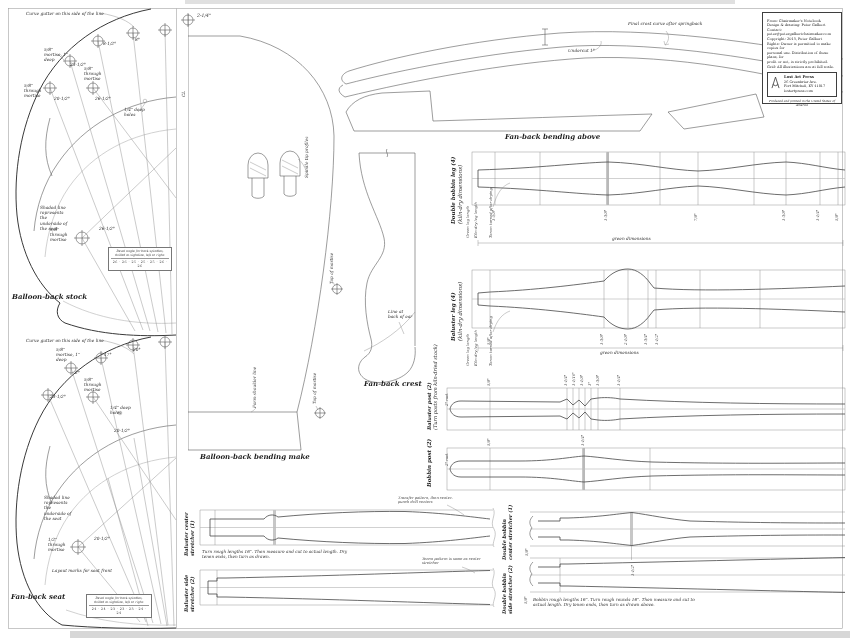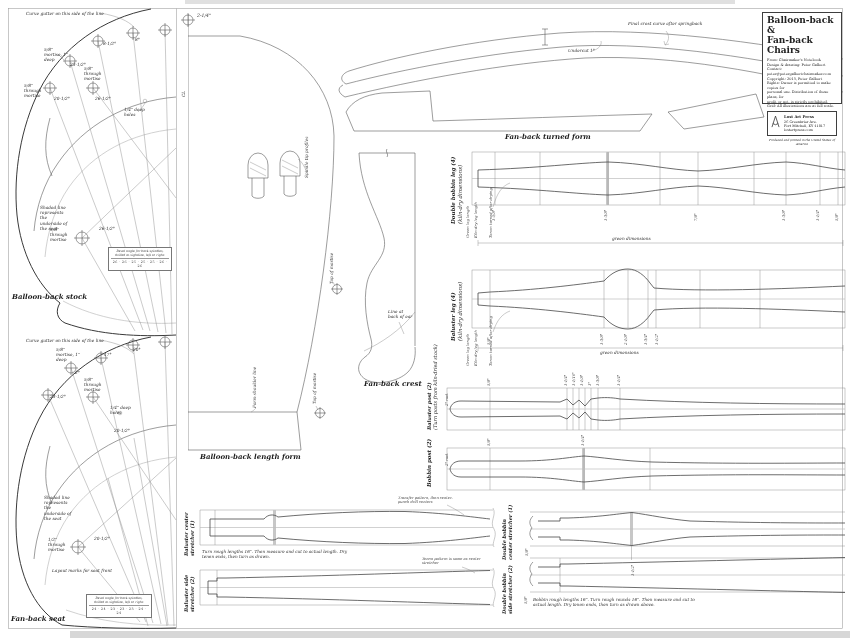--- a/index.html
+++ b/index.html
@@ -213,24 +213,20 @@
       <path class="t" d="M 530,558 H 845 M 530,592 H 845"></path>
       <line class="g" x1="530" y1="575" x2="845" y2="575"></line>
       <path class="m" d="M 533,562 C 529,566 529,570 532,574 C 529,578 529,582 533,586"></path>
       <path class="t" d="M 560,558 V 592"></path>
       <path class="p" d="M 538,567 L 560,567 L 560,564 L 568,564 C 660,562 780,559 845,557.5"></path>
       <path class="p" d="M 538,583 L 560,583 L 560,586 L 568,586 C 660,588 780,591 845,592.5"></path>
     </g>
   </svg>
 
   <div id="tb">
-    <div class="tb-title">
-      <div>Balloon-back &amp;</div>
-      <div>Fan-back Chairs</div>
-    </div>
     <div class="tb-meta">
       <div>From: Chairmaker's Notebook</div>
       <div>Design &amp; drawing: Peter Galbert</div>
       <div>Contact: peter@petergalbertchairmaker.com</div>
       <div>Copyright: 2015, Peter Galbert</div>
       <div>Rights: Owner is permitted to make copies for</div>
       <div>personal use. Distribution of these plans, for</div>
       <div>profit or not, is strictly prohibited.</div>
       <div>Grid: All illustrations are at full scale.</div>
     </div>
@@ -281,36 +277,36 @@
   <div class="lbl nw" style="left:114px;top:428px">20-1/2°</div>
   <div class="lbl" style="left:44px;top:495px;width:30px">Shaded line represents the underside of the seat</div>
   <div class="lbl" style="left:48px;top:537px;width:25px">1/2" through mortise</div>
   <div class="lbl nw" style="left:94px;top:536px">20-1/2°</div>
   <div class="lbl nw" style="left:52px;top:568px">Layout marks for seat front</div>
   <div class="note-box" style="left:86px;top:594px;width:60px">
     <div>Bevel angle for back spindles,</div>
     <div>drilled at sightline, left to right:</div>
     <div class="row">24 · 24 · 23 · 23 · 23 · 24 · 24</div>
   </div>
-  <div class="cap" style="left:11px;top:614px">Fan-back seat</div>
+  <div class="cap" style="left:11px;top:592px">Fan-back seat</div>
 
   <div class="lbl nw" style="left:197px;top:13px;font-size:4.6px">2-1/4"</div>
   <div class="vt" style="left:181px;top:97px">CL</div>
   <div class="vt" style="left:304px;top:178px">Spindle tip profiles</div>
   <div class="vt" style="left:252px;top:408px">Form shoulder line</div>
   <div class="vt" style="left:312px;top:404px">Top of mortise</div>
-  <div class="cap" style="left:200px;top:452px">Balloon-back length form</div>
+  <div class="cap" style="left:200px;top:452px">Balloon-back bending make</div>
 
   <div class="lbl" style="left:388px;top:309px;width:26px">Line at back of ear</div>
   <div class="vt" style="left:329px;top:284px">Top of mortise</div>
   <div class="cap" style="left:364px;top:379px">Fan-back crest</div>
 
   <div class="lbl nw" style="left:628px;top:21px">Final crest curve after springback</div>
   <div class="lbl nw" style="left:568px;top:48px">Undercut 1°</div>
-  <div class="cap" style="left:505px;top:132px">Fan-back turned form</div>
+  <div class="cap" style="left:505px;top:132px">Fan-back bending above</div>
 
   <div class="vtitle" style="left:450px;top:224px">
     <div class="b">Double bobbin leg (4)</div>
       <div>(kiln-dry dimensions)</div>
   </div>
   <div class="vt dim" style="left:465px;top:238px">Green leg length</div>
   <div class="vt dim" style="left:473px;top:238px">Kiln-dry leg length</div>
   <div class="vt dim" style="left:488px;top:238px">Tenon turned after drying</div>
   <div class="lbl nw" style="left:612px;top:236px">green dimensions</div>
   <div class="vt dim" style="left:491px;top:221px">1-5/8"</div>

